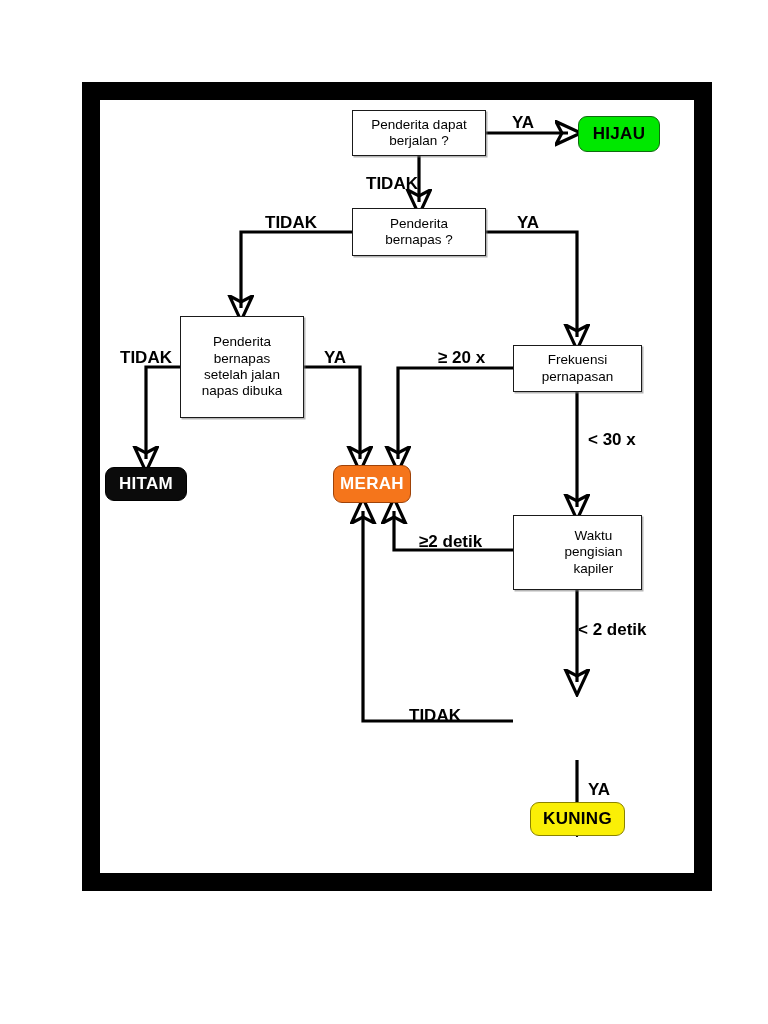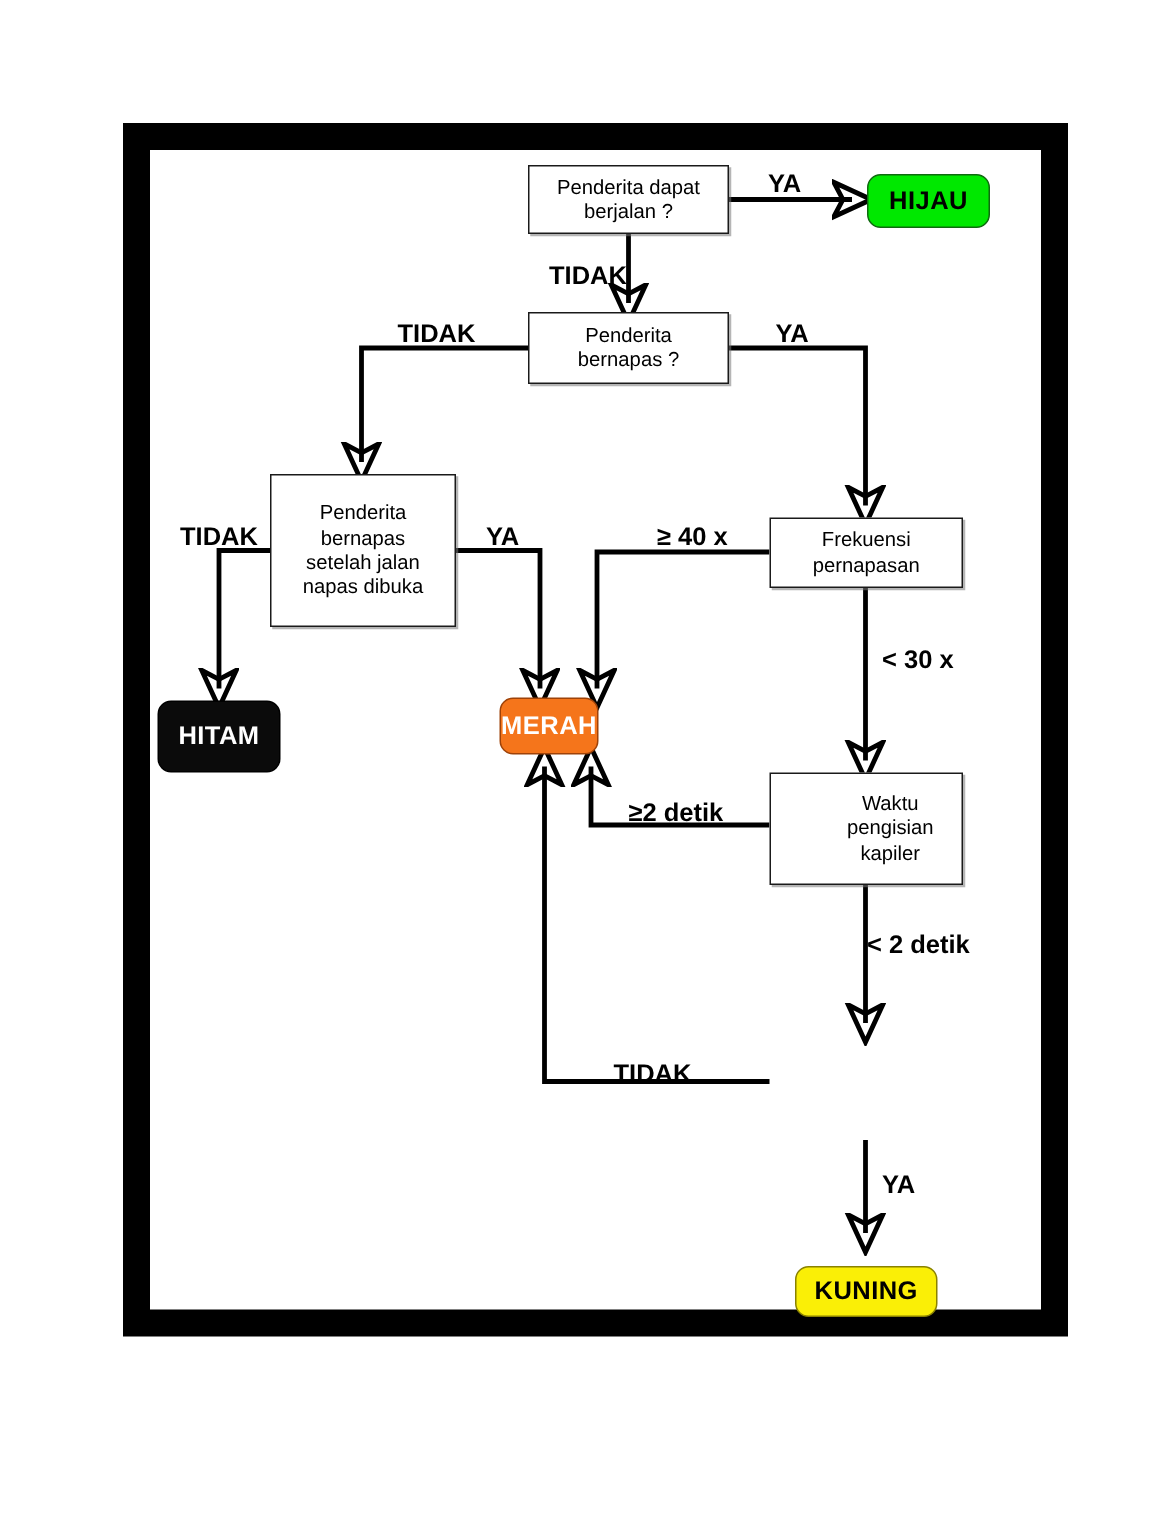--- a/index.html
+++ b/index.html
@@ -138,57 +138,57 @@
 bernapas ?</span>
     </div>
 
     <div class="node proc" style="left:180px; top:316px; width:124px; height:102px;">
       <span style="white-space:pre-line;">Penderita
 bernapas
 setelah jalan
 napas dibuka</span>
     </div>
 
-    <div class="node term term-black" style="left:105px; top:467px; width:82px; height:48px;">
+    <div class="node term term-black" style="left:105px; top:467px; width:82px; height:34px;">
       <span>HITAM</span>
     </div>
 
-    <div class="node term term-orange" style="left:333px; top:465px; width:66px; height:38px;">
+    <div class="node term term-orange" style="left:333px; top:465px; width:78px; height:38px;">
       <span>MERAH</span>
     </div>
 
     <div class="node proc" style="left:513px; top:345px; width:129px; height:47px;">
       <span style="white-space:pre-line;">Frekuensi
 pernapasan</span>
     </div>
 
     <div class="node proc" style="left:513px; top:515px; width:129px; height:75px;padding-left:32px;">
       <span style="white-space:pre-line;">Waktu
 pengisian
 kapiler</span>
     </div>
 
 
-    <div class="node term term-yellow" style="left:530px; top:844px; width:95px; height:34px;">
+    <div class="node term term-yellow" style="left:530px; top:802px; width:95px; height:34px;">
       <span>KUNING</span>
     </div>
 
     <div class="edge-label" style="left:512px; top:113px;">YA</div>
 
     <div class="edge-label" style="left:366px; top:174px;">TIDAK</div>
 
     <div class="edge-label" style="left:265px; top:213px;">TIDAK</div>
 
     <div class="edge-label" style="left:517px; top:213px;">YA</div>
 
     <div class="edge-label" style="left:120px; top:348px;">TIDAK</div>
 
     <div class="edge-label" style="left:324px; top:348px;">YA</div>
 
-    <div class="edge-label" style="left:438px; top:348px;">≥ 40 x</div>
+    <div class="edge-label" style="left:438px; top:348px;">≥ 20 x</div>
 
     <div class="edge-label" style="left:588px; top:430px;">&lt; 30 x</div>
 
     <div class="edge-label" style="left:419px; top:532px;">≥2 detik</div>
 
     <div class="edge-label" style="left:578px; top:620px;">&lt; 2 detik</div>
 
     <div class="edge-label" style="left:409px; top:706px;">TIDAK</div>
 
     <div class="edge-label" style="left:588px; top:780px;">YA</div>

